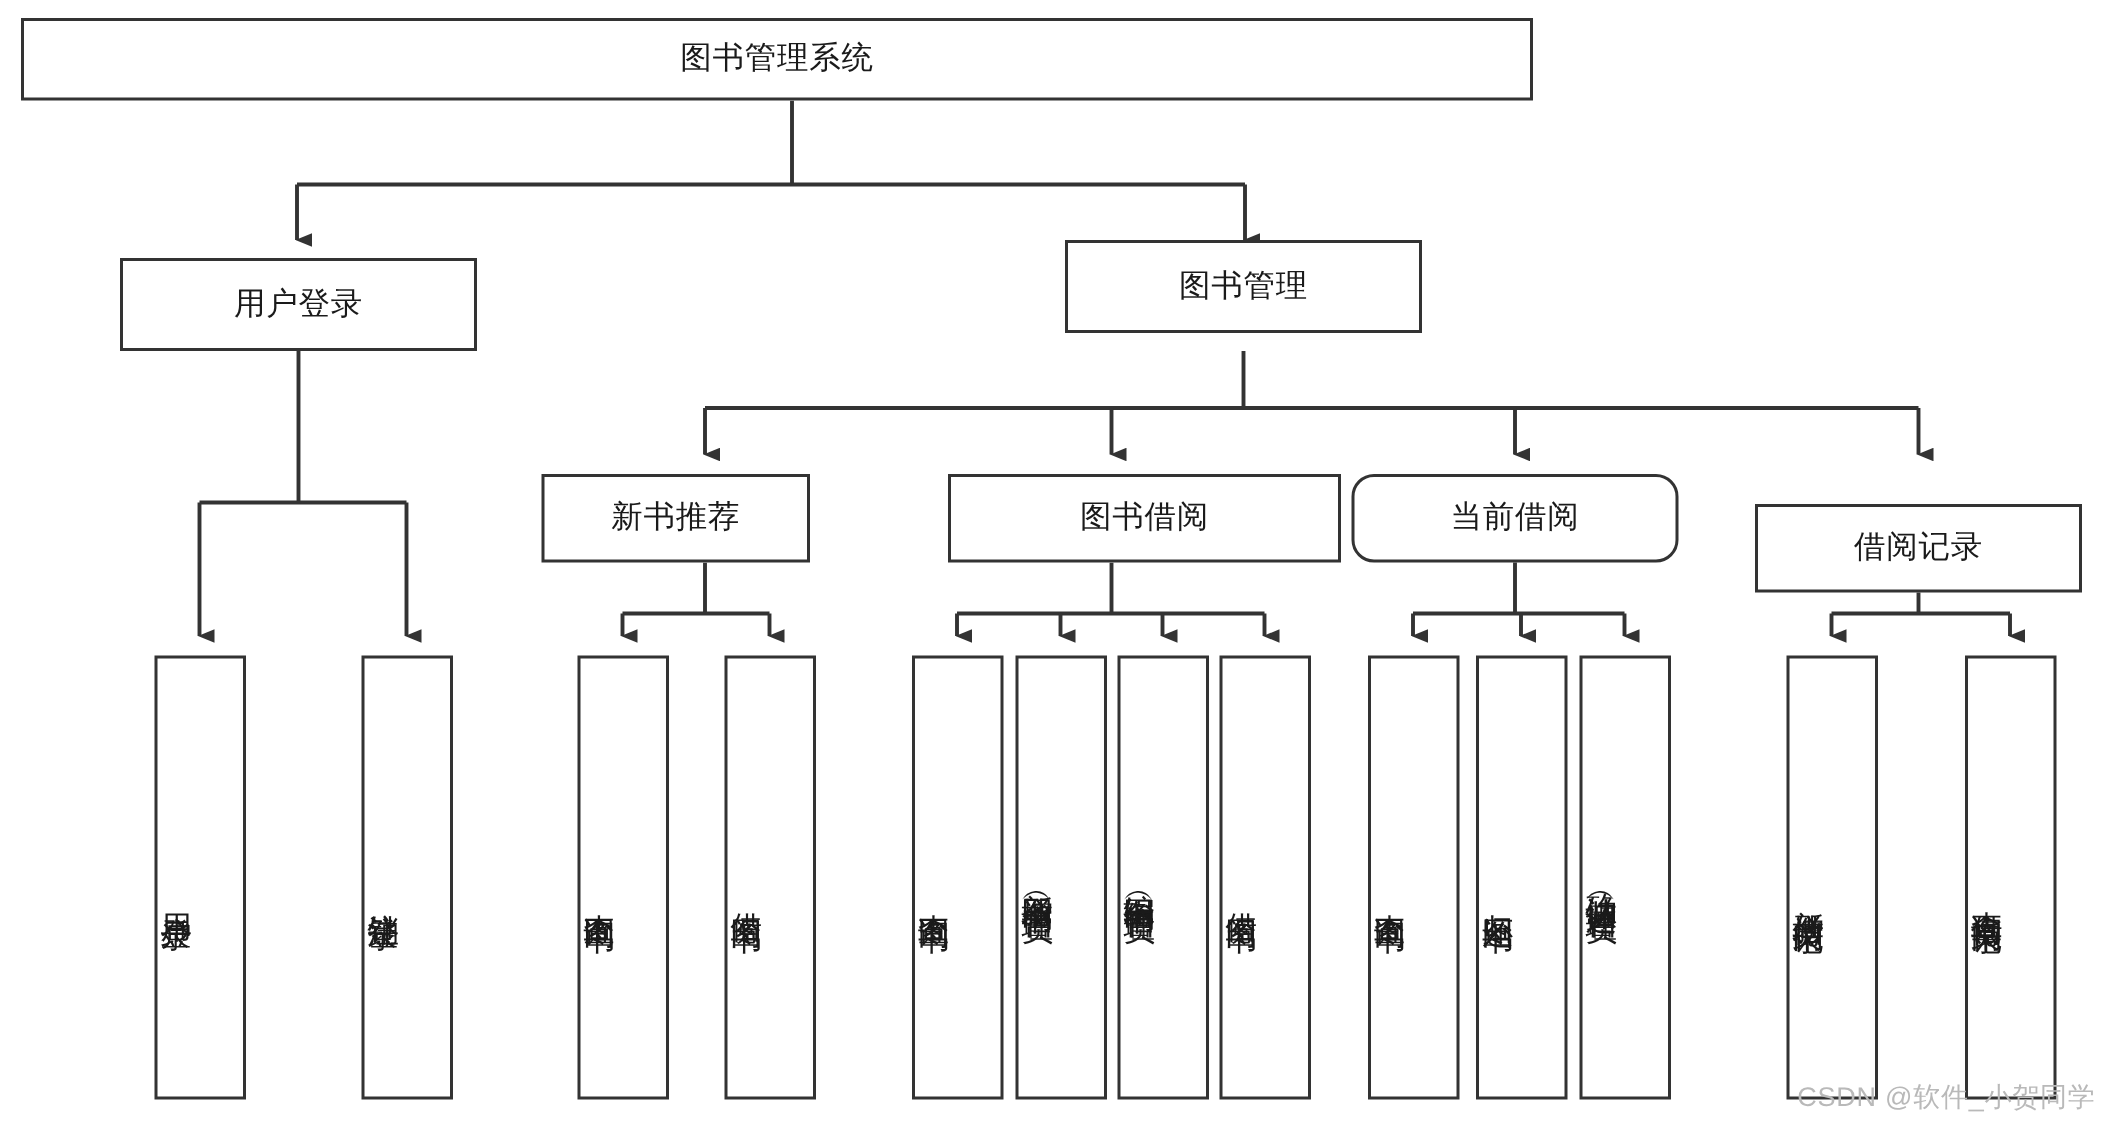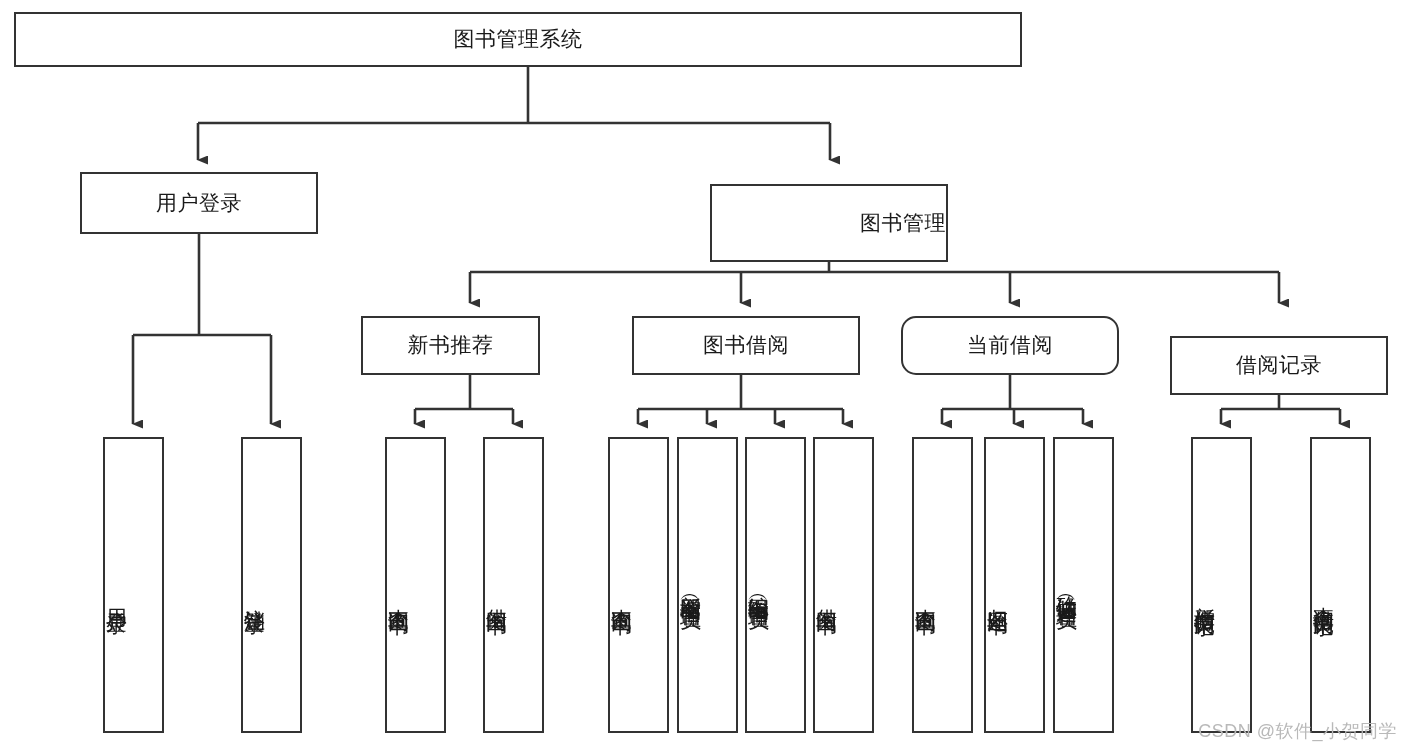--- a/index.html
+++ b/index.html
@@ -124,28 +124,28 @@
     </g>
   </svg>
 
   <div class="node horizontal" style="left:14px; top:12px; width:1008px; height:55px;">
     <span class="label">图书管理系统</span>
   </div>
 
   <div class="node horizontal" style="left:80px; top:172px; width:238px; height:62px;">
     <span class="label">用户登录</span>
   </div>
-  <div class="node horizontal" style="left:710px; top:184px; width:238px; height:78px;justify-content:flex-end;">
+  <div class="node horizontal" style="left:710px; top:160px; width:238px; height:62px;">
     <span class="label">图书管理</span>
   </div>
 
   <div class="node horizontal" style="left:361px; top:316px; width:179px; height:59px;">
     <span class="label">新书推荐</span>
   </div>
-  <div class="node horizontal" style="left:632px; top:316px; width:228px; height:59px;">
+  <div class="node horizontal" style="left:632px; top:316px; width:262px; height:59px;">
     <span class="label">图书借阅</span>
   </div>
   <div class="node horizontal" style="left:901px; top:316px; width:218px; height:59px;border-radius:15px;">
     <span class="label">当前借阅</span>
   </div>
   <div class="node horizontal" style="left:1170px; top:316px; width:218px; height:59px;margin-top:20px;">
     <span class="label">借阅记录</span>
   </div>
 
   <div class="node vertical" style="left:103px; top:437px; width:61px; height:296px;">

